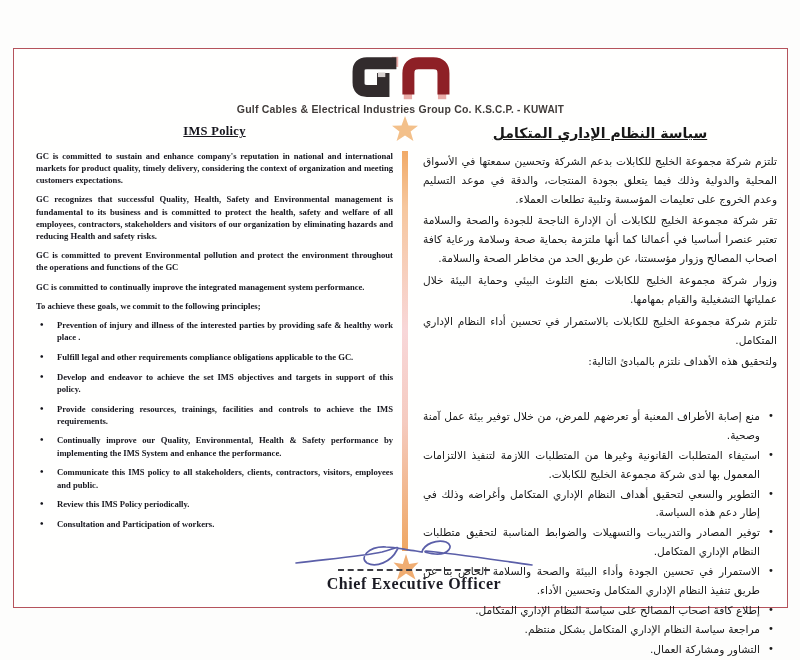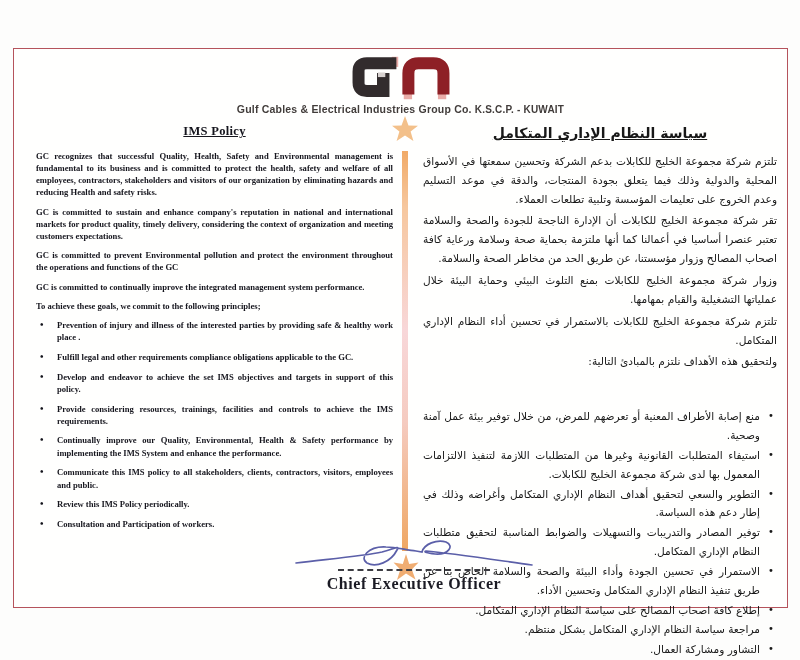--- a/index.html
+++ b/index.html
@@ -91,22 +91,22 @@
 
       <path d="M63,44 V21 Q63,10 74,10 H90 Q101,10 101,21 V44" fill="none" stroke="#8e2026" stroke-width="13"></path>
 
       <rect x="30" y="20" width="8" height="5" fill="#d8d2d0"></rect>
     </svg>
     <div class="company-en"><span>Gulf Cables &amp; Electrical Industries Group Co.</span> <span class="suffix">K.S.C.P. - KUWAIT</span></div>
   </div>
 
   <section class="col-en">
     <h2>IMS Policy</h2>
+    <p>GC is committed to sustain and enhance company's reputation in national and international markets for product quality, timely delivery, considering the context of organization and meeting customers expectations.</p>
     <p>GC recognizes that successful Quality, Health, Safety and Environmental management is fundamental to its business and is committed to protect the health, safety and welfare of all employees, contractors, stakeholders and visitors of our organization by eliminating hazards and reducing Health and safety risks.</p>
-    <p>GC is committed to sustain and enhance company's reputation in national and international markets for product quality, timely delivery, considering the context of organization and meeting customers expectations.</p>
     <p>GC is committed to prevent Environmental pollution and protect the environment throughout the operations and functions of the GC</p>
     <p>GC is committed to continually improve the integrated management system performance.</p>
     <p>To achieve these goals, we commit to the following principles;</p>
     <ul>
       <li>Prevention of injury and illness of the interested parties by providing safe &amp; healthy work place .</li>
       <li>Fulfill legal and other requirements compliance obligations applicable to the GC.</li>
       <li>Develop and endeavor to achieve the set IMS objectives and targets in support of this policy.</li>
       <li>Provide considering resources, trainings, facilities and controls to achieve the IMS requirements.</li>
       <li>Continually improve our Quality, Environmental, Health &amp; Safety performance by implementing the IMS System and enhance the performance.</li>
       <li>Communicate this IMS policy to all stakeholders, clients, contractors, visitors, employees and public.</li>

